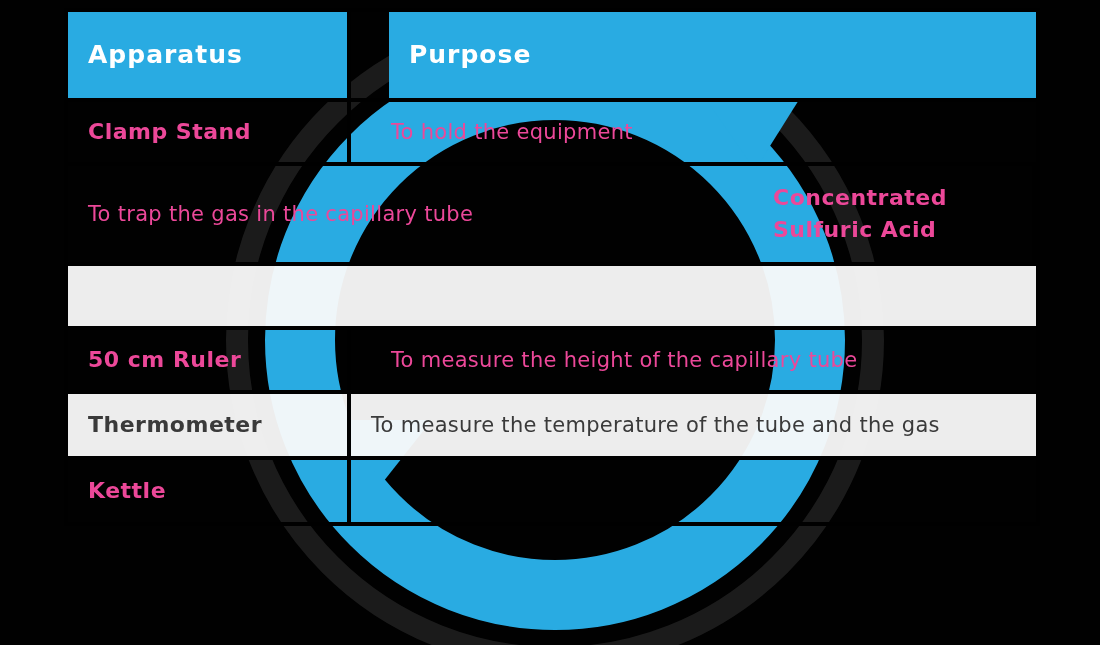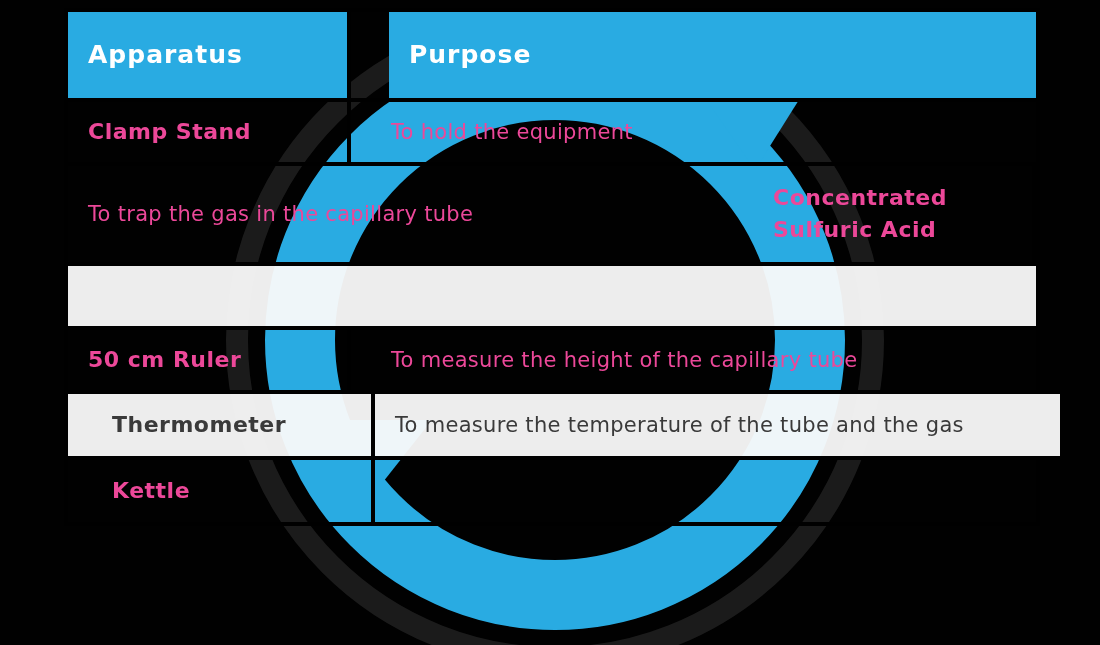--- a/index.html
+++ b/index.html
@@ -69,21 +69,21 @@
   .row-dark {
     background: transparent;
     color: #ec4899;
     gap: 20px;
   }
   .row-light {
     background: rgba(250, 250, 250, 0.95);
     color: #3a3a3a;
   }
   .h-s  { min-height: 60px; }
-  .h-m  { min-height: 62px; padding-left: 24px; }
+  .h-m  { min-height: 62px; }
   .h-l  { min-height: 96px; }
   .h-xl { min-height: 98px; }
 </style>
 </head>
 <body>
 
 <div class="stage">
 
   <svg class="watermark" viewBox="0 0 1100 645" xmlns="http://www.w3.org/2000/svg" aria-hidden="true">
     <circle cx="555" cy="340" r="318" fill="none" stroke="#bdbdbd" stroke-width="22" opacity="0.14"></circle>

